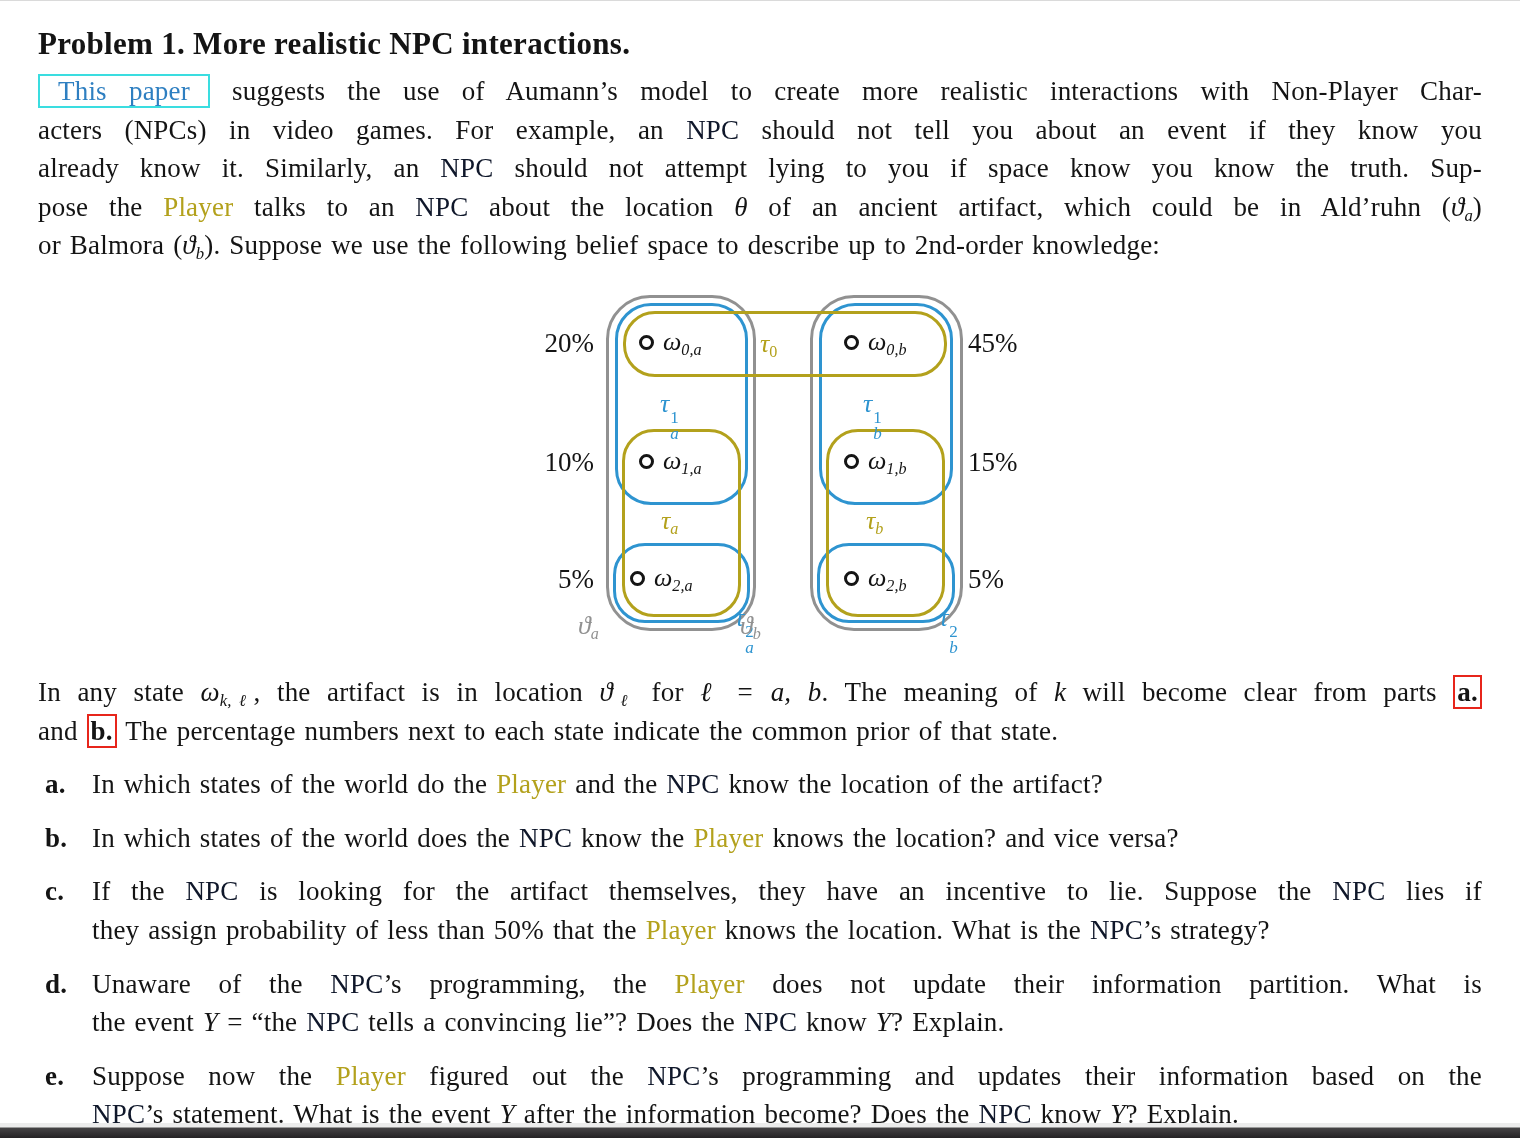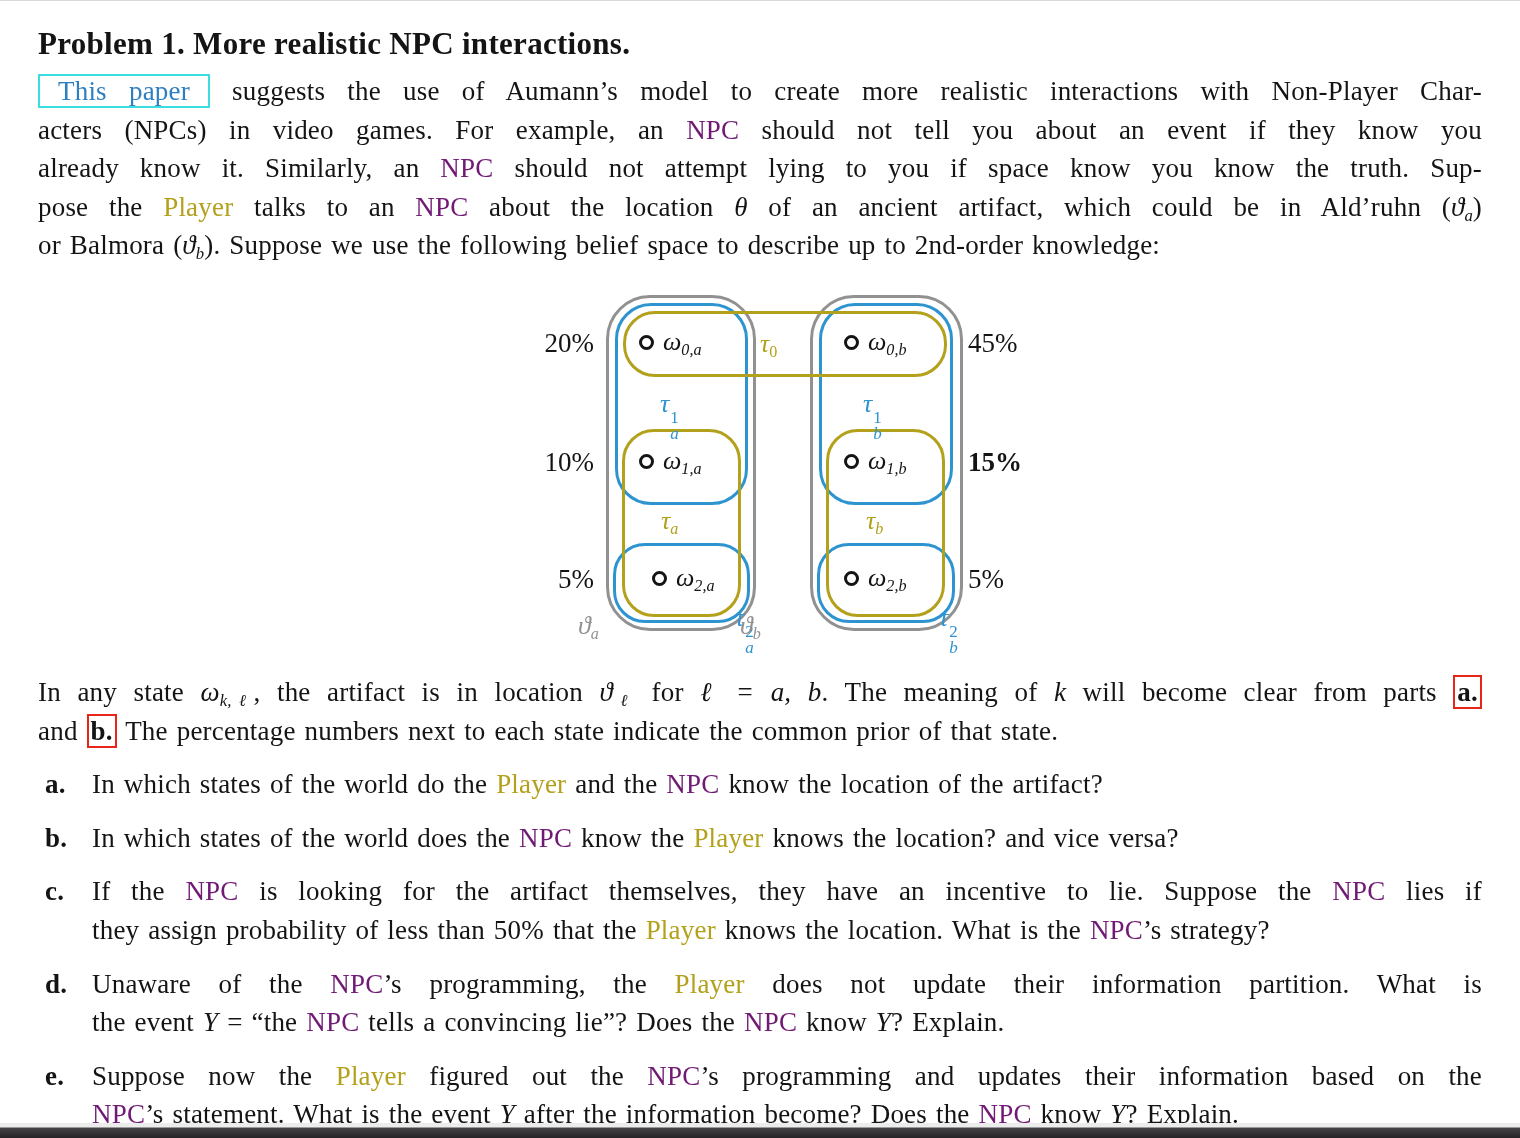--- a/index.html
+++ b/index.html
@@ -10,21 +10,21 @@
     border-top:1px solid #dadada;box-sizing:border-box;
   }
   .content{padding:25px 38px 0 38px;width:1444px;}
   h1.title{
     margin:0 0 10px 0;font-size:31px;line-height:36px;font-weight:bold;
     letter-spacing:0.3px;
   }
   .para{font-size:27px;letter-spacing:0.2px;word-spacing:2px;}
   .line{display:block;height:38.6px;line-height:38.6px;text-align:left;}
   .jl{text-align:justify;text-align-last:justify;}
-  .npc{color:#701a75;}
+  .npc{color:#0f172a;}
   .player{color:#b3a11c;}
   .linkbox{color:#2e7fc1;border:2px solid #3adde0;padding:0 18px;}
   .refbox{border:2px solid #e7251b;padding:0 2px;font-weight:bold;}
   .mi{font-style:italic;}
   .msub{font-style:italic;font-size:0.62em;vertical-align:-0.28em;letter-spacing:0;}
   
   .diagram{position:relative;height:372px;margin-top:8px;font-size:27px;}
   .shape{position:absolute;background:transparent;}
   .gray-o{border:3px solid #919191;z-index:1;}
   .blue-o{border:3px solid #2e94d0;z-index:2;}
@@ -86,34 +86,34 @@
         <span class="slabel"><span>ω</span><span class="msub">0,b</span></span>
       </div>
     <div class="state" style="left:601px;top:175px;">
         <span class="dot"></span>
         <span class="slabel"><span>ω</span><span class="msub">1,a</span></span>
       </div>
     <div class="state" style="left:806px;top:175px;">
         <span class="dot"></span>
         <span class="slabel"><span>ω</span><span class="msub">1,b</span></span>
       </div>
-    <div class="state" style="left:614px;top:292px;align-items:center;">
+    <div class="state" style="left:592px;top:292px;align-items:center;">
         <span class="dot"></span>
         <span class="slabel"><span>ω</span><span class="msub">2,a</span></span>
       </div>
     <div class="state" style="left:806px;top:292px;">
         <span class="dot"></span>
         <span class="slabel"><span>ω</span><span class="msub">2,b</span></span>
       </div>
 
     <div class="prior pl" style="left:486px;top:55px;">20%</div>
     <div class="prior pl" style="left:486px;top:174px;">10%</div>
     <div class="prior pl" style="left:486px;top:291px;">5%</div>
     <div class="prior pr" style="left:930px;top:55px;">45%</div>
-    <div class="prior pr" style="left:930px;top:174px;font-weight:bold;">15%</div>
+    <div class="prior pr" style="left:930px;top:174px;">15%</div>
     <div class="prior pr" style="left:930px;top:291px;">5%</div>
 
     <div class="plabel olive-t" style="left:722px;top:56px;"><span class="mi">τ</span><span class="msub" style="font-style:normal;">0</span></div>
     <div class="plabel blue-t" style="left:622px;top:116px;"><span class="mi">τ</span><span class="stk">
           <span>1</span>
           <span class="sb">a</span>
         </span></div>
     <div class="plabel blue-t" style="left:825px;top:116px;"><span class="mi">τ</span><span class="stk">
           <span>1</span>
           <span class="sb">b</span>

